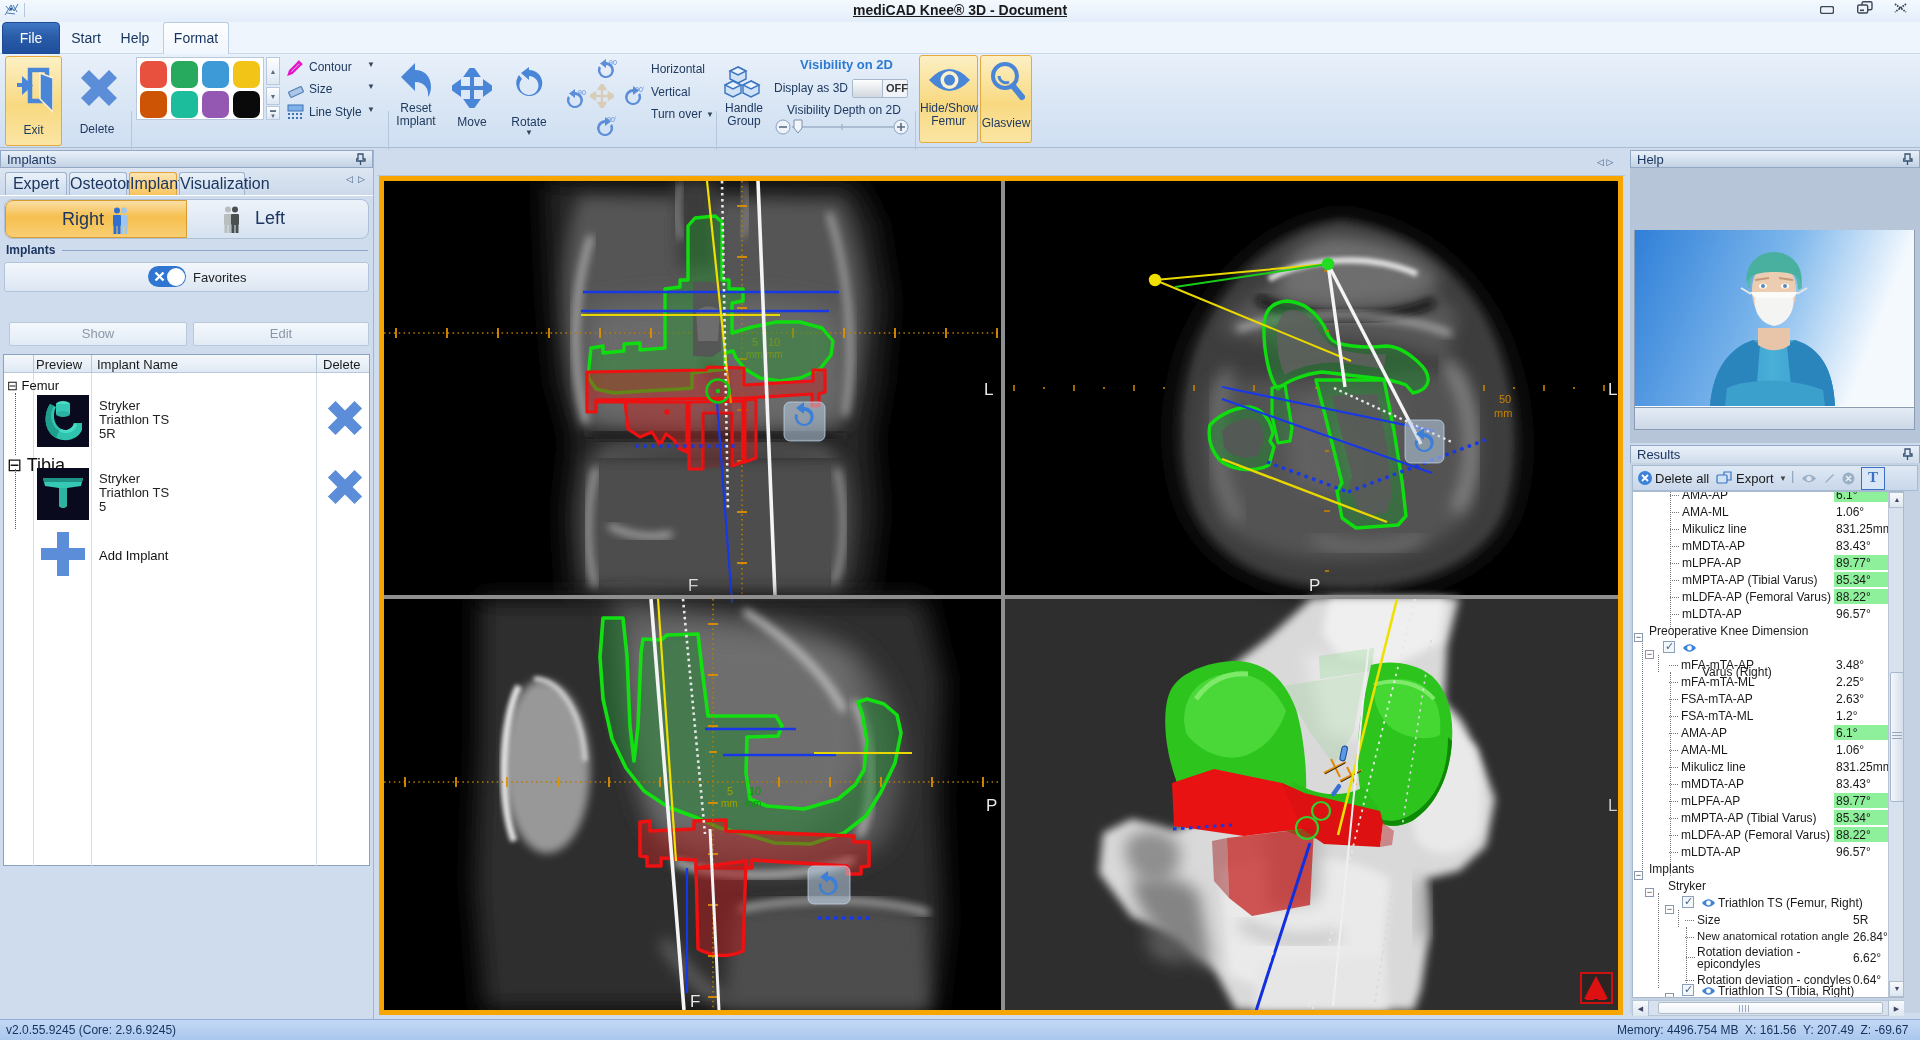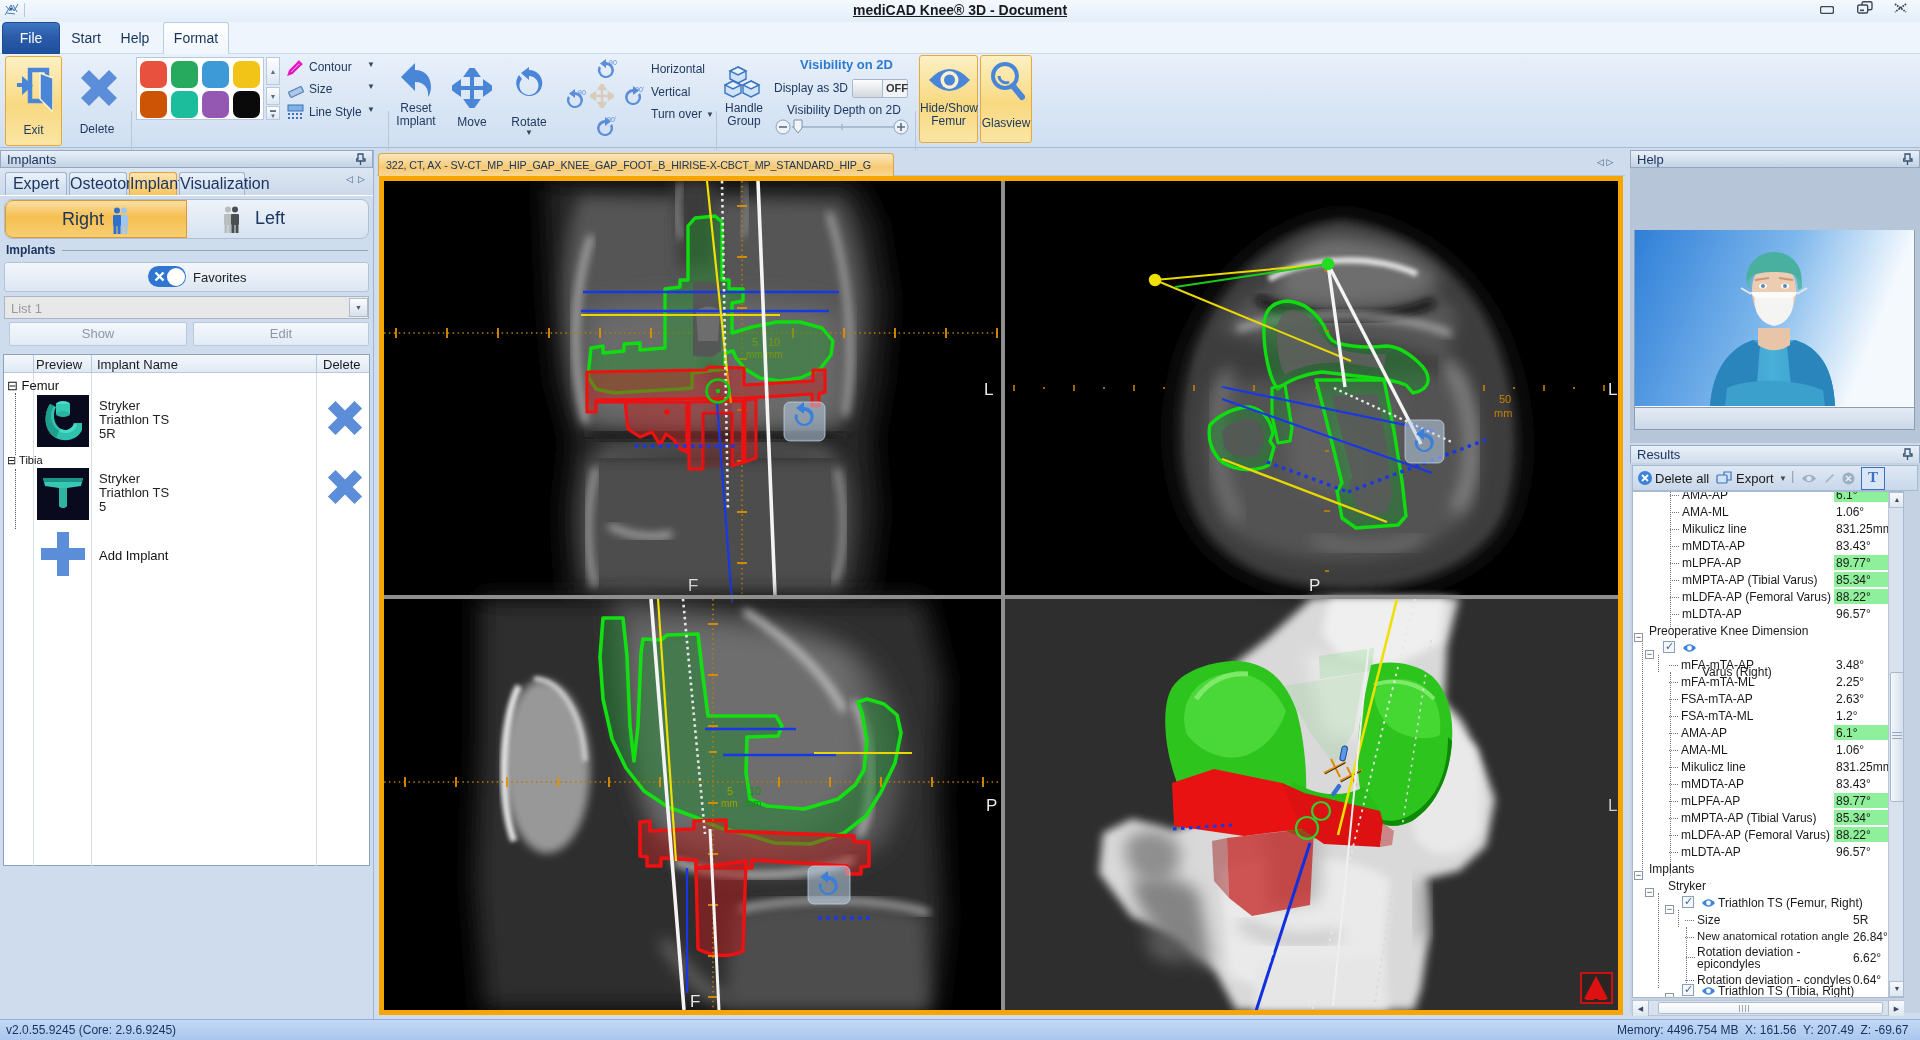--- a/index.html
+++ b/index.html
@@ -293,26 +293,20 @@
 
     <div class="abs" style="left:4px;top:112px;width:365px;height:30px;border:1px solid #b3c3d9;border-radius:3px;background:linear-gradient(#f3f7fc,#dce6f2);">
       <div class="abs" style="left:143px;top:3px;width:38px;height:21px;border-radius:11px;background:#2f76d2;">
         <svg class="abs" style="left:6px;top:5px;" width="11" height="11" viewBox="0 0 11 11">
             <path d="M1.5 1.5 L9.5 9.5 M9.5 1.5 L1.5 9.5" stroke="#fff" stroke-width="2.4"></path>
           </svg>
         <div class="abs" style="left:19px;top:1.5px;width:18px;height:18px;border-radius:9px;background:#fff;"></div>
       </div>
       <span class="abs" style="left:188px;top:7px;font-size:13px;color:#222;">Favorites</span>
     </div>
-    <div class="abs" style="left:4px;top:146px;width:365px;height:23px;border:1px solid #a9b6c6;background:#e8e8e8;">
-      <span class="abs" style="left:6px;top:4px;font-size:13px;color:#9a9a9a;">List 1</span>
-      <div class="abs" style="left:344px;top:1px;width:19px;height:19px;background:linear-gradient(#fbfcfd,#d8e0ea);border:1px solid #b0bccc;">
-          <span style="position:absolute;left:5px;top:5px;font-size:7px;color:#4a5a6e;">▼</span>
-        </div>
-    </div>
     <div class="abs lbtn" style="left:9px;top:172px;width:178px;">Show</div>
     <div class="abs lbtn" style="left:193px;top:172px;width:176px;">Edit</div>
 
     <div class="abs" style="left:3px;top:204px;width:367px;height:512px;background:#fff;border:1px solid #8aa2c0;">
       <div class="abs" style="left:0;top:0;width:365px;height:18px;background:linear-gradient(#f4f8fc,#dfe9f4);border-bottom:1px solid #b9c8da;">
         <span class="abs thdr" style="left:32px;">Preview</span>
         <span class="abs thdr" style="left:93px;">Implant Name</span>
         <span class="abs thdr" style="left:319px;">Delete</span>
       </div>
       <div class="abs" style="left:29px;top:18px;width:1px;height:493px;background:#d8dee6;"></div>
@@ -329,41 +323,40 @@
         <path d="M13 9 C 6 20 7 36 19 43 L22 36 C 13 30 12 18 17 11 Z" fill="#1e9e8c"></path>
         <path d="M37 28 C 36 33 30 37 24 34 L22 36 C 29 41 38 37 40 30 Z" fill="#48dcc6"></path>
         <ellipse cx="26" cy="9" rx="7" ry="3" fill="#48dcc6"></ellipse>
         <rect x="19" y="9" width="14" height="10" fill="#35c8b4"></rect>
         <ellipse cx="26" cy="19" rx="7" ry="3" fill="#2ab1a0"></ellipse>
       </svg>
       <div class="abs tname" style="left:95px;top:44px;">Stryker<br>Triathlon TS<br>5R</div>
       <svg class="abs" style="left:322px;top:44px;" width="38" height="38" viewBox="0 0 40 40">
           <path d="M20 12 L30 2 L38 10 L28 20 L38 30 L30 38 L20 28 L10 38 L2 30 L12 20 L2 10 L10 2 Z" fill="#5b8dd9"></path>
         </svg>
-      <span class="abs" style="left:3px;top:99px;font-size:11px;color:#111;">⊟ Tibia</span>
+      <span class="abs" style="left:3px;top:99px;font-size:18px;color:#111;">⊟ Tibia</span>
       <div class="abs dotv" style="left:11px;top:114px;height:60px;"></div>
       <div class="abs" style="left:33px;top:113px;width:52px;height:52px;background:#0a0a1e;"></div>
       <svg class="abs" style="left:33px;top:113px;" width="52" height="52" viewBox="0 0 52 52">
         <path d="M6 10 L46 10 L44 18 L30 20 L30 38 Q 26 42 22 38 L22 20 L8 18 Z" fill="#35c8b4"></path>
         <path d="M6 10 L46 10 L45 14 L7 14 Z" fill="#1f9486"></path>
         <path d="M22 20 L30 20 L30 38 Q 26 42 22 38 Z" fill="#2fb4a2"></path>
       </svg>
       <div class="abs tname" style="left:95px;top:117px;">Stryker<br>Triathlon TS<br>5</div>
       <svg class="abs" style="left:322px;top:113px;" width="38" height="38" viewBox="0 0 40 40">
           <path d="M20 12 L30 2 L38 10 L28 20 L38 30 L30 38 L20 28 L10 38 L2 30 L12 20 L2 10 L10 2 Z" fill="#5b8dd9"></path>
         </svg>
       <svg class="abs" style="left:36px;top:176px;" width="46" height="46" viewBox="0 0 46 46">
           <path d="M17 1 L29 1 L29 17 L45 17 L45 29 L29 29 L29 45 L17 45 L17 29 L1 29 L1 17 L17 17 Z" fill="#5b8dd9"></path>
         </svg>
       <div class="abs" style="left:95px;top:193px;font-size:13px;color:#111;">Add Implant</div>
     </div>
   </div>
   <div class="abs" id="centerarea">
     <div class="abs" style="left:0;top:2px;width:1248px;height:24px;border-bottom:1px solid #b8c6da;">
-      <div class="abs" style="left:1px;top:1px;width:516px;height:23px;background:linear-gradient(#fbe7bc,#f6c974 60%,#f9d792);border:1px solid #d9a648;border-bottom:none;border-radius:4px 4px 0 0;font-size:10.7px;letter-spacing:-0.1px;color:#1c3660;line-height:22px;padding-left:7px;">322, CT, AX - SV-CT_MP_HIP_GAP_KNEE_GAP_FOOT_B_HIRISE-X-CBCT_MP_STANDARD_HIP_G</div>
       <span class="abs" style="left:1220px;top:5px;font-size:9px;color:#3c5a80;">◁ ▷</span>
     </div>
     <div class="abs" style="left:2px;top:26px;width:1244px;height:839px;background:#f7a500;">
       <svg class="abs" style="left:5px;top:5px;" width="1234" height="829" viewBox="0 0 1234 829">
         <defs>
           <filter id="b8" x="-30%" y="-30%" width="160%" height="160%">
               <feGaussianBlur stdDeviation="8"></feGaussianBlur>
             </filter>
           <filter id="b4" x="-30%" y="-30%" width="160%" height="160%">
               <feGaussianBlur stdDeviation="4"></feGaussianBlur>

